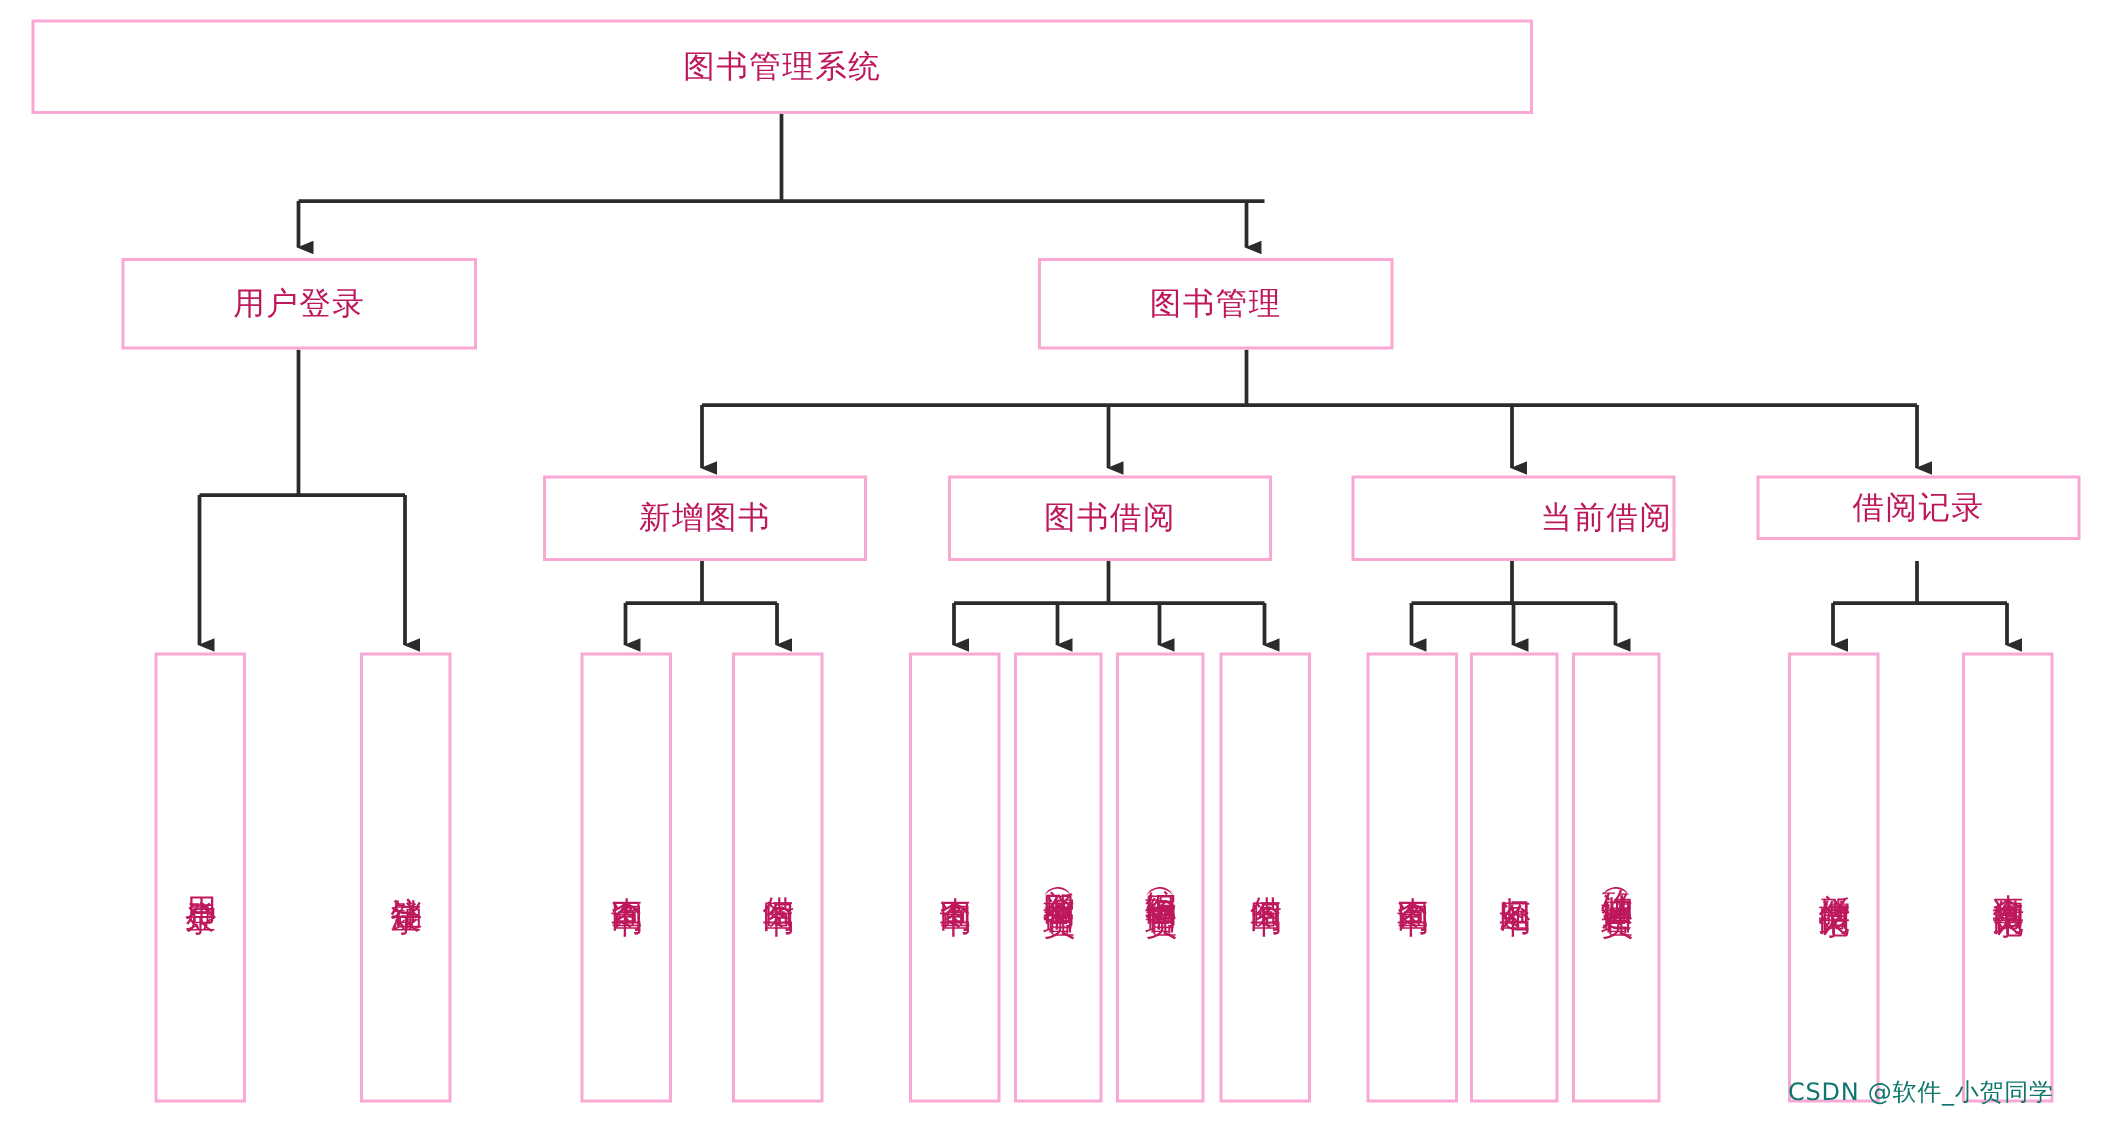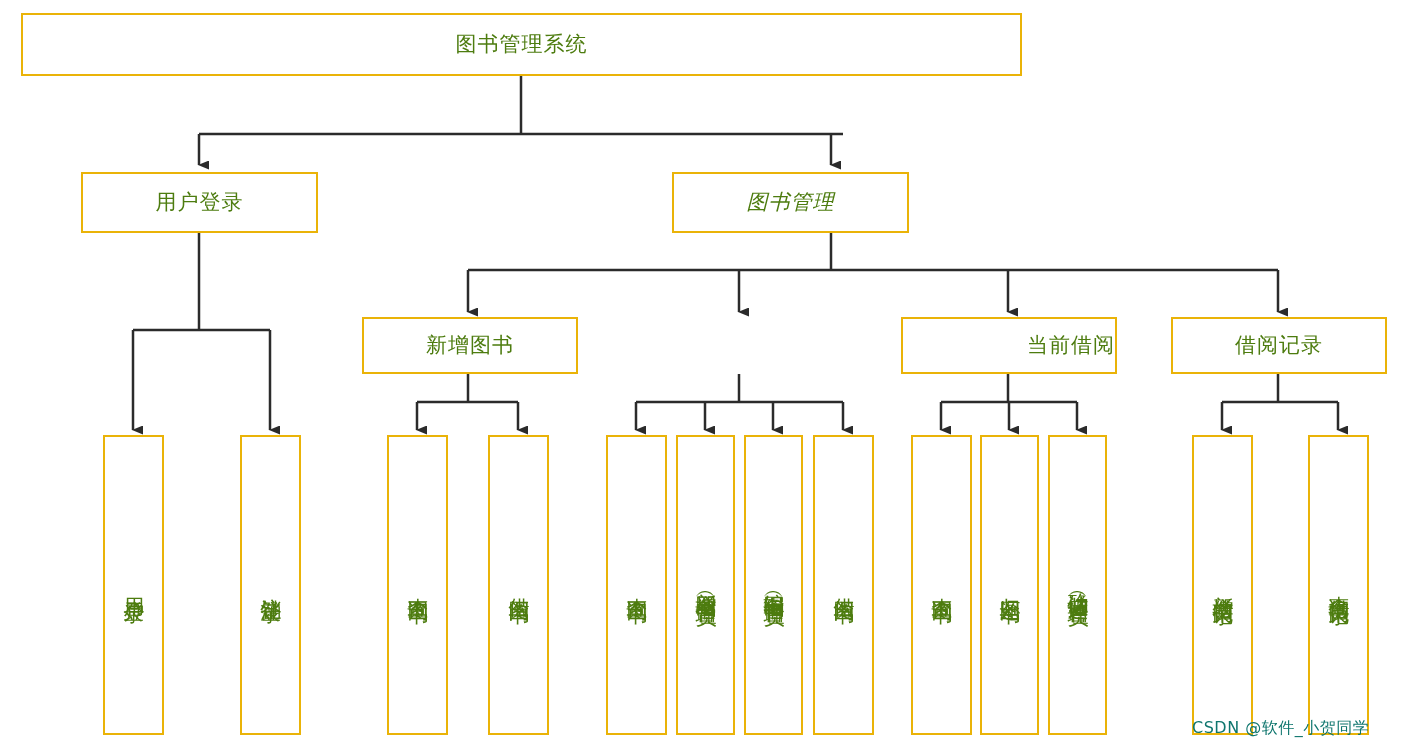--- a/index.html
+++ b/index.html
@@ -23,25 +23,25 @@
     left: 0;
     top: 0;
     width: 1405px;
     height: 747px;
     pointer-events: none;
   }
   .node {
     position: absolute;
     box-sizing: border-box;
     background: #ffffff;
-    border: 2px solid #eab308;
+    border: 2px solid #f9a8d4;
     display: flex;
     align-items: center;
     justify-content: center;
-    color: #4d7c0f;
+    color: #be185d;
   }
   .node.horizontal {
     font-size: 21px;
     line-height: 1.2;
     letter-spacing: 1px;
   }
   .node.vertical {
     padding: 8px 0;
   }
   .node.vertical .vlabel {
@@ -117,31 +117,34 @@
     </g>
   </svg>
 
   <div class="node horizontal" style="left:21px; top:13px; width:1001px; height:63px;">
     <span>图书管理系统</span>
   </div>
 
   <div class="node horizontal" style="left:81px; top:172px; width:237px; height:61px;">
     <span>用户登录</span>
   </div>
-  <div class="node horizontal" style="left:672px; top:172px; width:237px; height:61px;font-style:italic;">
+  <div class="node horizontal" style="left:692px; top:172px; width:237px; height:61px;">
     <span>图书管理</span>
   </div>
 
   <div class="node horizontal" style="left:362px; top:317px; width:216px; height:57px;">
     <span>新增图书</span>
   </div>
+  <div class="node horizontal" style="left:632px; top:317px; width:216px; height:57px;">
+    <span>图书借阅</span>
+  </div>
   <div class="node horizontal" style="left:901px; top:317px; width:216px; height:57px;justify-content:flex-end;">
     <span>当前借阅</span>
   </div>
-  <div class="node horizontal" style="left:1171px; top:317px; width:216px; height:57px;">
+  <div class="node horizontal" style="left:1171px; top:317px; width:216px; height:43px;">
     <span>借阅记录</span>
   </div>
 
   <div class="node vertical" style="left:103px; top:435px; width:61px; height:300px;">
     <span class="vlabel">用户登录</span>
   </div>
   <div class="node vertical" style="left:240px; top:435px; width:61px; height:300px;">
     <span class="vlabel">注销登录</span>
   </div>
 

